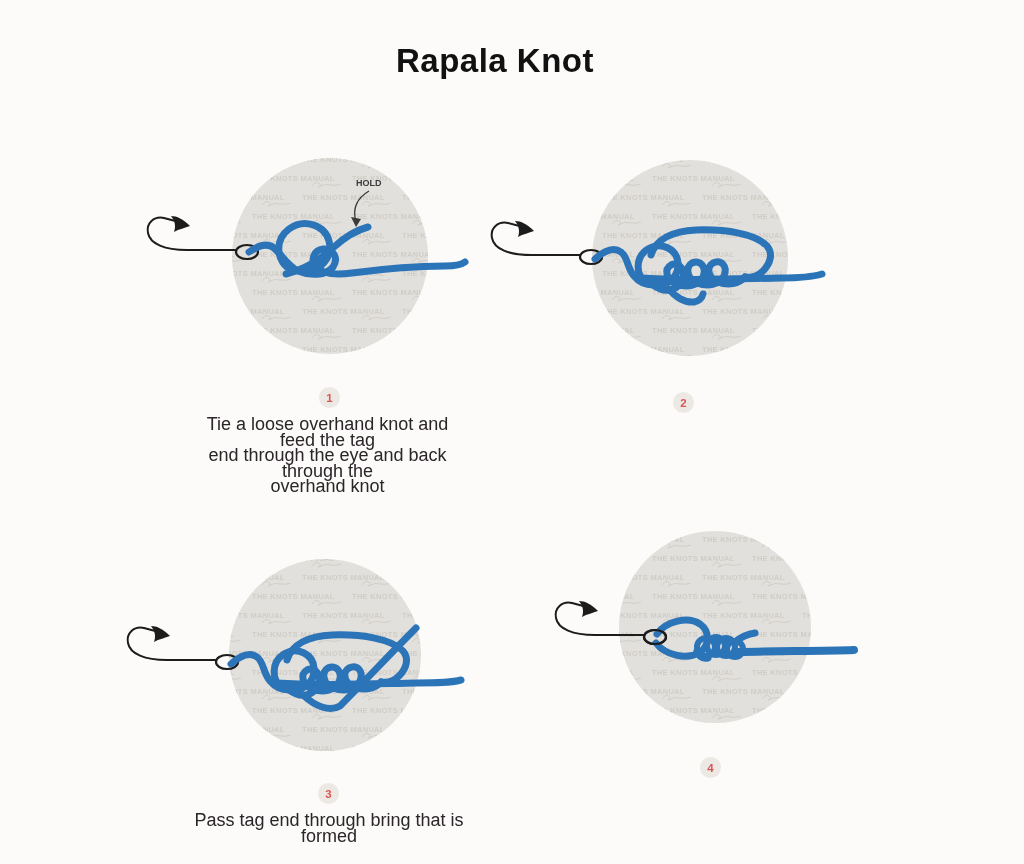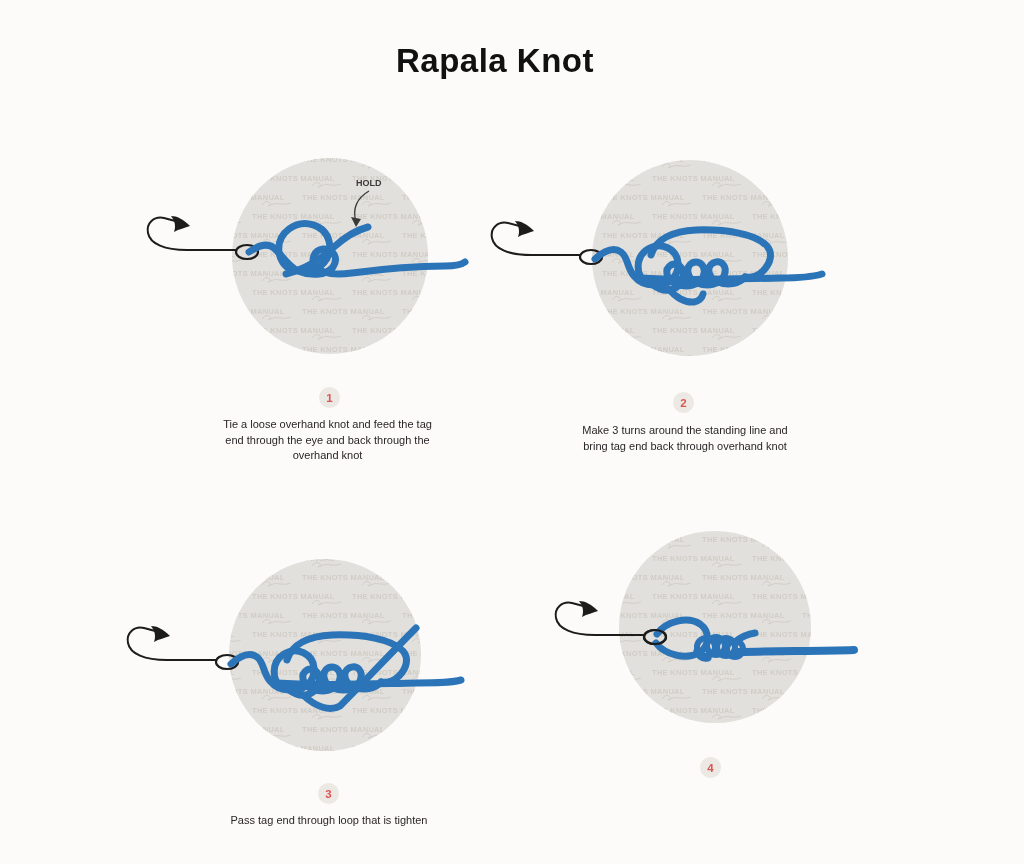--- a/index.html
+++ b/index.html
@@ -5,21 +5,21 @@
   html,body{margin:0;padding:0;background:#fcfbf9;}
   .canvas{position:relative;width:1024px;height:864px;background:#fcfbf9;overflow:hidden;
           font-family:"Liberation Sans",sans-serif;}
   .page-title{position:absolute;left:0;top:42px;width:990px;margin:0;text-align:center;
               font-size:33px;font-weight:600;letter-spacing:.5px;color:#111;}
   .art{position:absolute;left:0;top:0;}
   .badge{position:absolute;width:21px;height:21px;border-radius:50%;background:#ece9e4;
          display:flex;align-items:center;justify-content:center;
          color:#dd5454;font-size:11.5px;font-weight:bold;}
   .caption{position:absolute;text-align:center;white-space:pre-line;
-           font-size:11px;line-height:15.5px;color:#2a2528;}
+           font-size:18px;line-height:15.5px;color:#2a2528;}
   #b1{left:319px;top:387px;} #b2{left:673px;top:392px;}
   #b3{left:318px;top:783px;} #b4{left:700px;top:757px;}
   #c1{left:195px;top:417px;width:265px;}
   #c2{left:550px;top:423px;width:270px;}
   #c3{left:194px;top:813px;width:270px;}
   #c4{left:577px;top:786px;width:270px;}
 </style>
 </head>
 <body>
 
@@ -116,17 +116,15 @@
   </svg>
 
   <div class="badge" id="b1">1</div>
   <div class="badge" id="b2">2</div>
   <div class="badge" id="b3">3</div>
   <div class="badge" id="b4">4</div>
 
   <div class="caption" id="c1">Tie a loose overhand knot and feed the tag
 end through the eye and back through the
 overhand knot</div>
-  <div class="caption" id="c2">Make 3 turns around the standing line and
-bring tag end back through overhand knot</div>
-  <div class="caption" id="c3">Pass tag end through loop that is tighten</div>
+  <div class="caption" id="c3">Pass tag end through bring that is formed</div>
 
 </div>
 
 </body></html>

